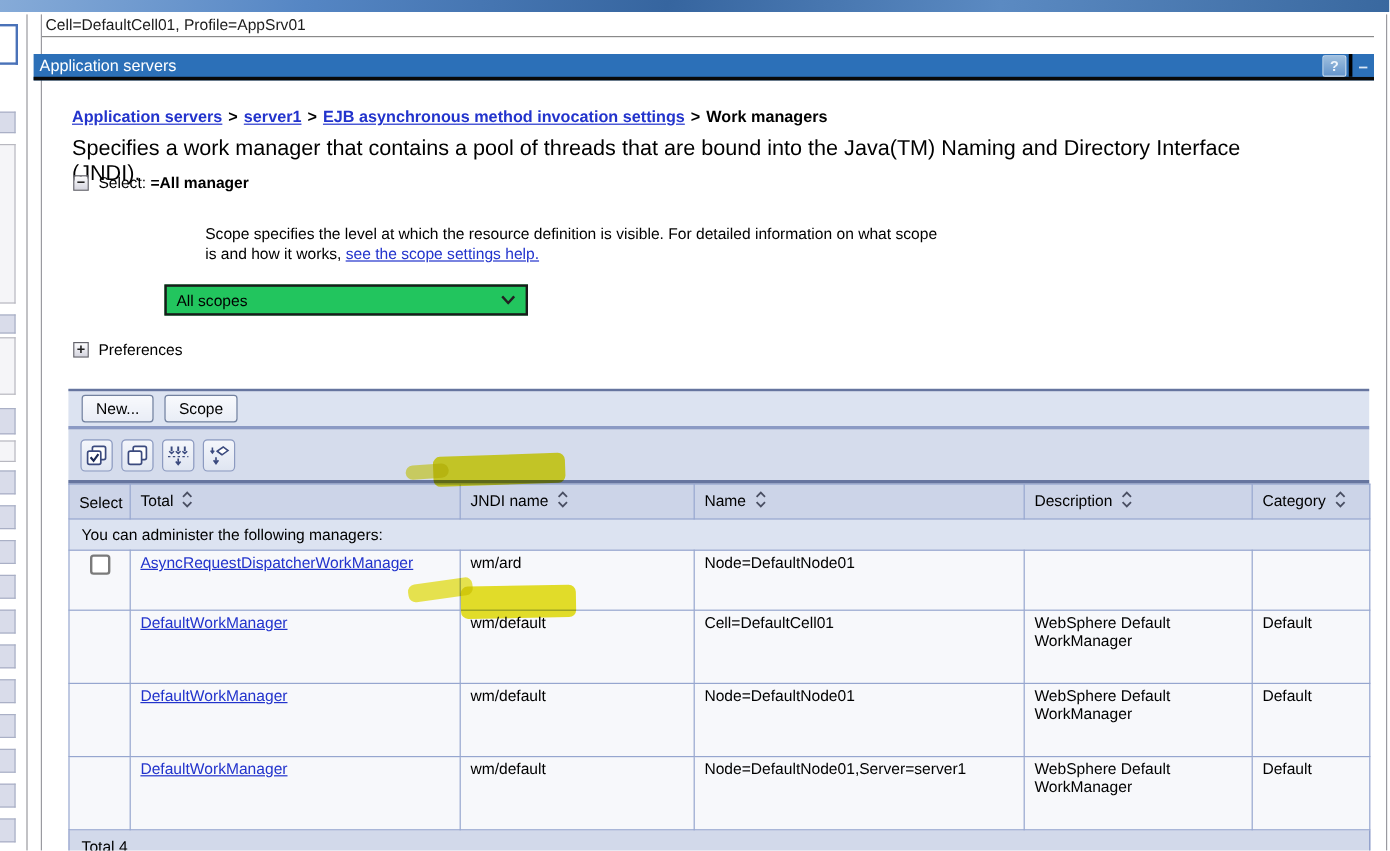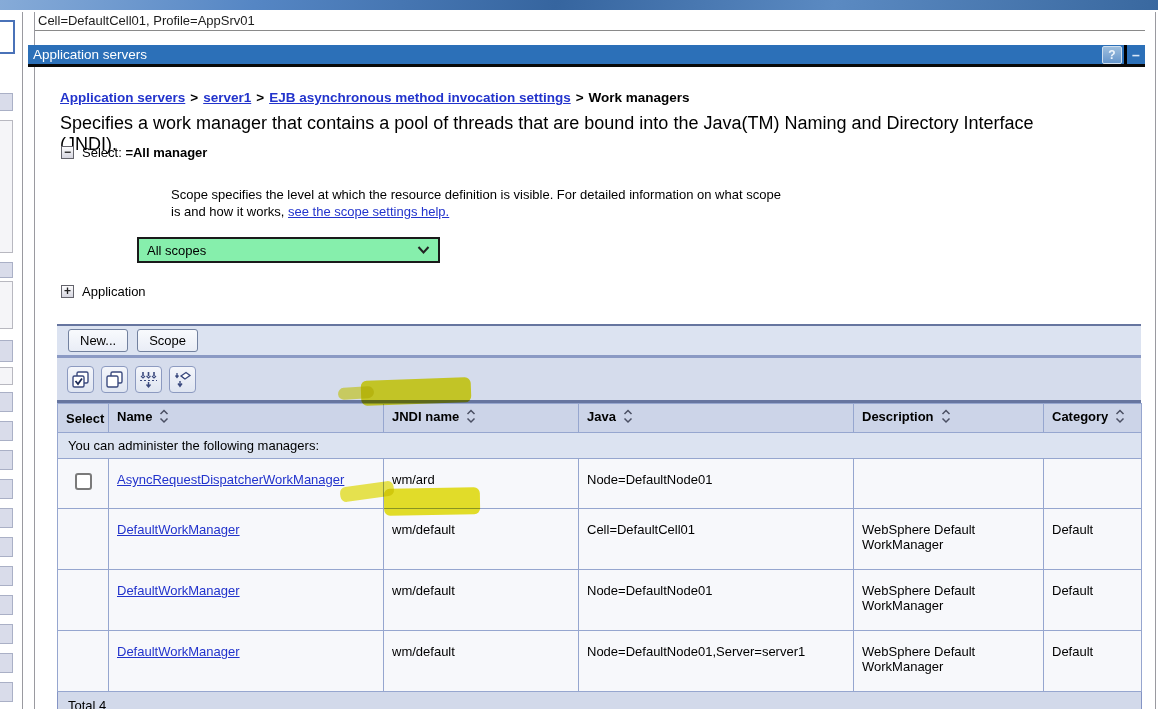--- a/index.html
+++ b/index.html
@@ -36,42 +36,42 @@
   .crumb-sep { color:#000; margin:0 5px; }
   .crumb-current { color:#000; }
   
   .intro { position:absolute; left:60px; top:113px; font-size:18px; width:1020px; }
   .scope-row { position:absolute; left:61px; top:145px; display:flex; align-items:flex-start; font-size:13px; }
   .toggle-icon { width:13px; height:13px; border:1px solid #63636b; background:linear-gradient(#fdfdfe,#d5d5df);
     display:inline-flex; align-items:center; justify-content:center; font-size:12px; line-height:9px;
     color:#222; margin-right:8px; margin-top:1px; cursor:pointer; font-weight:bold; }
   .scope-help { position:absolute; left:135px; top:186px; font-size:13px; line-height:17px;margin-left:36px; }
   .scope-help a { color:#2233cc; text-decoration:underline; cursor:pointer; }
-  .dropdown { position:absolute; left:137px; top:237px; width:303px; height:26px; background:#86efac;
+  .dropdown { position:absolute; left:137px; top:237px; width:303px; height:26px; background:#22c55e;
     border:2px solid #1a1a1a; display:flex; align-items:center; font-size:13px;
     padding:0 8px; cursor:pointer; }
   .dropdown .chev { margin-left:auto; display:flex; }
   .prefs-row { position:absolute; left:61px; top:284px; display:flex; align-items:flex-start; font-size:13px; }
   
   .collection { position:absolute; left:57px; top:307px; width:1084px;margin-top:17px; }
   .btn-row { height:34px; background:#dce3f1; border-top:2px solid #66759f; border-bottom:3px solid #8b9ac4;
     display:flex; align-items:center; gap:9px; padding-left:11px; }
   .push-btn { font-family:"Liberation Sans",sans-serif; font-size:13px; padding:3px 11px;
     background:linear-gradient(#f8fafd,#e9edf6); border:1px solid #72819f; border-radius:3px;
     color:#000; cursor:pointer; }
   .icon-row { height:45px; background:#d5dcec; border-bottom:3px solid #66759f;
     display:flex; align-items:center; gap:7px; padding-left:10px; }
   .tool-icon { width:27px; height:27px; background:linear-gradient(#f4f6fb,#dfe5f1);
     border:1px solid #8c9ac0; border-radius:4px; display:flex; align-items:center; justify-content:center; cursor:pointer; }
   table.wm { width:1084px; border-collapse:collapse; table-layout:fixed; font-size:13px;
     border:1px solid #8494c5; }
   table.wm th { background:#ccd4e8; border:1px solid #96a6cf; padding:4px 8px; text-align:left;
-    font-weight:bold; height:27px; white-space:nowrap; }
+    font-weight:normal; height:27px; white-space:nowrap; }
   table.wm th .sort { display:inline-block; vertical-align:middle; margin-left:7px; cursor:pointer; }
-  table.wm td { background:#f7f8fb; border:1px solid #96a6cf; padding:13px 8px; vertical-align:top; }
+  table.wm td { background:#f7f8fb; border:1px solid #96a6cf; padding:2px 8px; vertical-align:top; }
   tr.note-row td { background:#dce3f1; padding:5px 10px; height:25px; }
   tr.total-row td { background:#d2d9ea; padding:6px 10px; height:28px; border:1px solid #8494c5; }
   td.sel { text-align:center; }
   .checkbox { width:17px; height:17px; border:2px solid #7a7a7a; border-radius:3px; background:#fff;
     margin:1px auto 0; cursor:pointer; }
   a.row-link { color:#2233cc; text-decoration:underline; cursor:pointer; }
   
   .hl { position:absolute; pointer-events:none; mix-blend-mode:multiply; border-radius:6px; }
 </style>
 </head>
@@ -135,21 +135,21 @@
     <span>All scopes</span>
     <span class="chev">
       <svg width="13" height="8" viewBox="0 0 13 8">
           <path d="M1.5 1 L6.5 6.5 L11.5 1" fill="none" stroke="#222" stroke-width="2"></path>
         </svg>
     </span>
   </div>
 
   <div class="prefs-row">
     <span class="toggle-icon">+</span>
-    <span>Application</span>
+    <span>Preferences</span>
   </div>
 
   <div class="collection">
     <div class="btn-row">
       <button class="push-btn">New...</button>
       <button class="push-btn">Scope</button>
     </div>
     <div class="icon-row">
       <div class="tool-icon">
         <svg width="19" height="19" viewBox="0 0 19 19">
@@ -186,29 +186,29 @@
         <col style="width:51px">
           <col style="width:275px">
           <col style="width:195px">
         <col style="width:275px">
           <col style="width:190px">
           <col style="width:98px">
       </colgroup>
       <thead>
           <tr id="header-row">
             <th style="text-align: center;"><span>Select</span></th>
+            <th><span>Total</span><span class="sort"><svg width="10" height="17" viewBox="0 0 10 17">
+                  <path d="M1.5 6 L5 2.5 L8.5 6" fill="none" stroke="#4a4f63" stroke-width="1.5"></path>
+                  <path d="M1.5 10.5 L5 14 L8.5 10.5" fill="none" stroke="#4a4f63" stroke-width="1.5"></path>
+                </svg></span></th>
+            <th><span>JNDI name</span><span class="sort"><svg width="10" height="17" viewBox="0 0 10 17">
+                  <path d="M1.5 6 L5 2.5 L8.5 6" fill="none" stroke="#4a4f63" stroke-width="1.5"></path>
+                  <path d="M1.5 10.5 L5 14 L8.5 10.5" fill="none" stroke="#4a4f63" stroke-width="1.5"></path>
+                </svg></span></th>
             <th><span>Name</span><span class="sort"><svg width="10" height="17" viewBox="0 0 10 17">
-                  <path d="M1.5 6 L5 2.5 L8.5 6" fill="none" stroke="#4a4f63" stroke-width="1.5"></path>
-                  <path d="M1.5 10.5 L5 14 L8.5 10.5" fill="none" stroke="#4a4f63" stroke-width="1.5"></path>
-                </svg></span></th>
-            <th><span>JNDI name</span><span class="sort"><svg width="10" height="17" viewBox="0 0 10 17">
-                  <path d="M1.5 6 L5 2.5 L8.5 6" fill="none" stroke="#4a4f63" stroke-width="1.5"></path>
-                  <path d="M1.5 10.5 L5 14 L8.5 10.5" fill="none" stroke="#4a4f63" stroke-width="1.5"></path>
-                </svg></span></th>
-            <th><span>Java</span><span class="sort"><svg width="10" height="17" viewBox="0 0 10 17">
                   <path d="M1.5 6 L5 2.5 L8.5 6" fill="none" stroke="#4a4f63" stroke-width="1.5"></path>
                   <path d="M1.5 10.5 L5 14 L8.5 10.5" fill="none" stroke="#4a4f63" stroke-width="1.5"></path>
                 </svg></span></th>
             <th><span>Description</span><span class="sort"><svg width="10" height="17" viewBox="0 0 10 17">
                   <path d="M1.5 6 L5 2.5 L8.5 6" fill="none" stroke="#4a4f63" stroke-width="1.5"></path>
                   <path d="M1.5 10.5 L5 14 L8.5 10.5" fill="none" stroke="#4a4f63" stroke-width="1.5"></path>
                 </svg></span></th>
             <th><span>Category</span><span class="sort"><svg width="10" height="17" viewBox="0 0 10 17">
                   <path d="M1.5 6 L5 2.5 L8.5 6" fill="none" stroke="#4a4f63" stroke-width="1.5"></path>
                   <path d="M1.5 10.5 L5 14 L8.5 10.5" fill="none" stroke="#4a4f63" stroke-width="1.5"></path>

